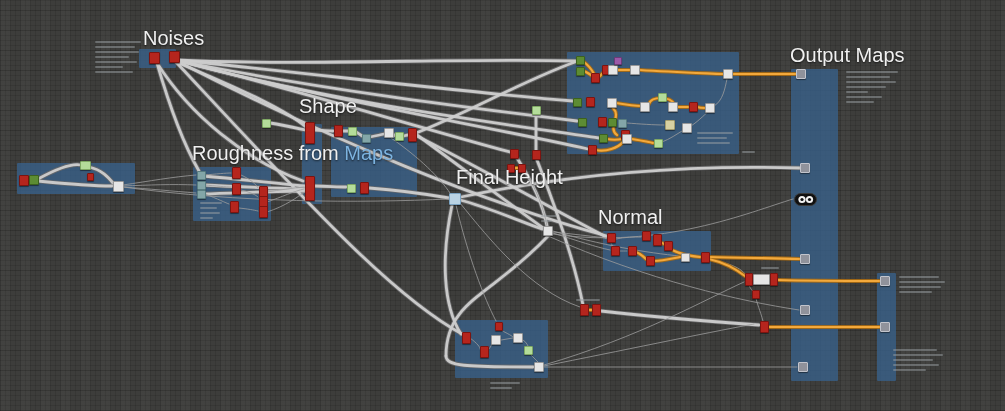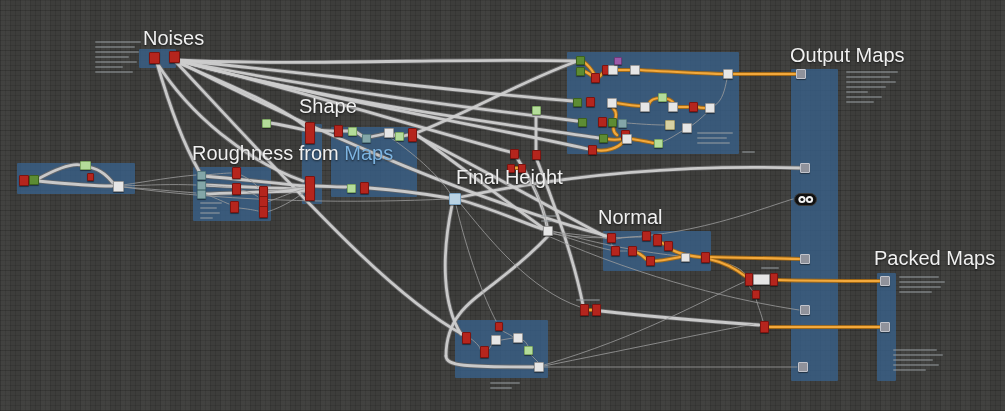--- a/index.html
+++ b/index.html
@@ -302,21 +302,20 @@
         <circle cx="8" cy="6.5" r="1.6" fill="#101010"></circle>
         <circle cx="15.5" cy="6.5" r="3.6" fill="#f2f2f2"></circle>
         <circle cx="15.5" cy="6.5" r="1.6" fill="#101010"></circle>
       </svg></div>
     <div class="label" style="left: 143px; top: 28px;"><span>Noises</span></div>
     <div class="label" style="left: 299px; top: 96px;"><span>Shape</span></div>
     <div class="label" style="left: 192px; top: 143px;"><span>Roughness from </span><span style="color: rgb(124, 179, 224);">Maps</span></div>
     <div class="label" style="left: 438px; top: 167px; margin-left: 18px;"><span>Final Height</span></div>
     <div class="label" style="left: 598px; top: 207px;"><span>Normal</span></div>
     <div class="label" style="left: 790px; top: 45px;"><span>Output Maps</span></div>
-    <div class="label" style="left: 874px; top: 248px;"><span>Packed Maps</span></div>
     <div class="comment" style="left: 95px; top: 41px;">
       <div class="comment-line" style="width: 46px;"></div>
       <div class="comment-line" style="width: 40px;"></div>
       <div class="comment-line" style="width: 44px;"></div>
       <div class="comment-line" style="width: 34px;"></div>
       <div class="comment-line" style="width: 42px;"></div>
       <div class="comment-line" style="width: 28px;"></div>
       <div class="comment-line" style="width: 38px;"></div>
     </div>
     <div class="comment" style="left: 200px; top: 202px;">

